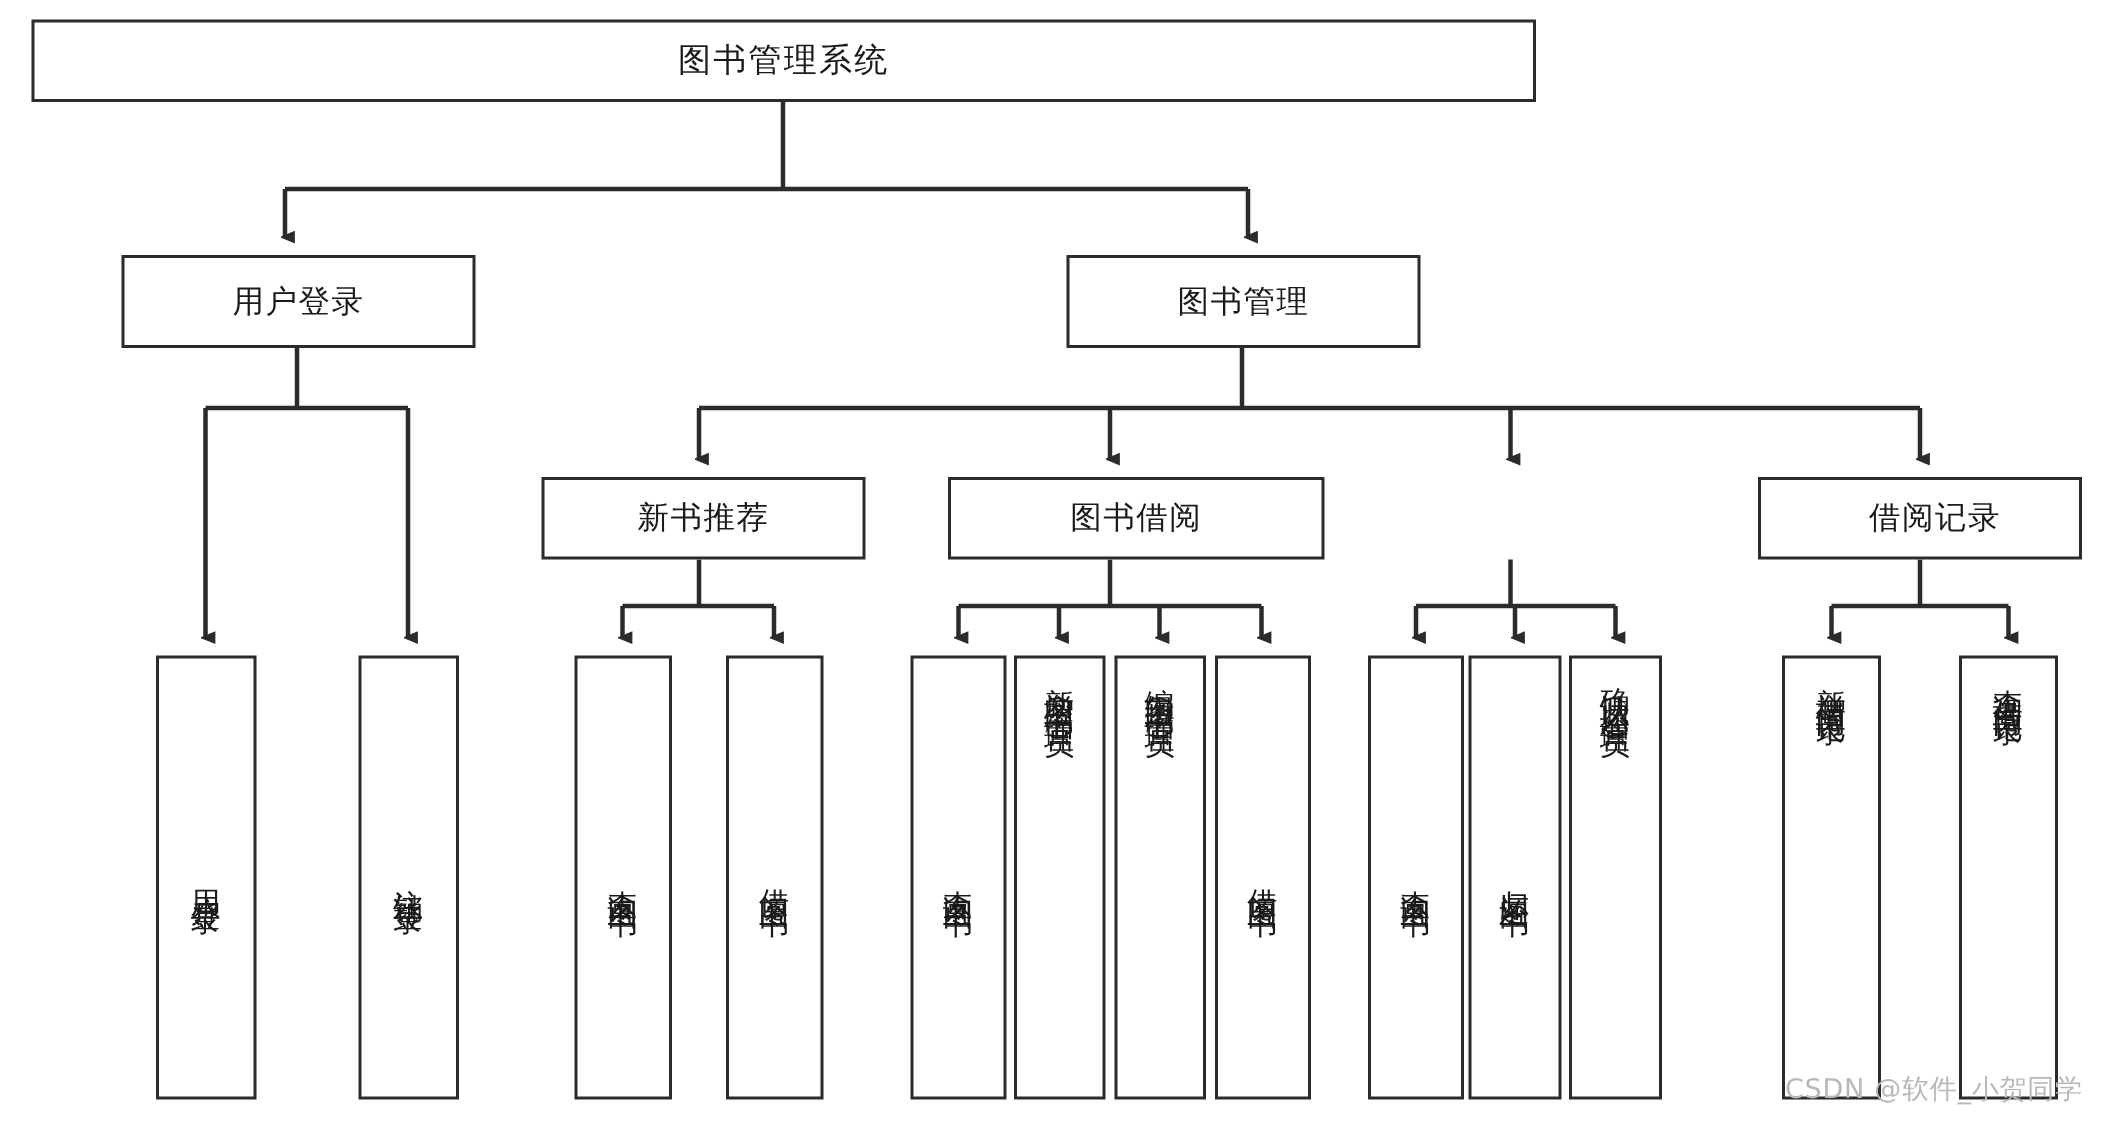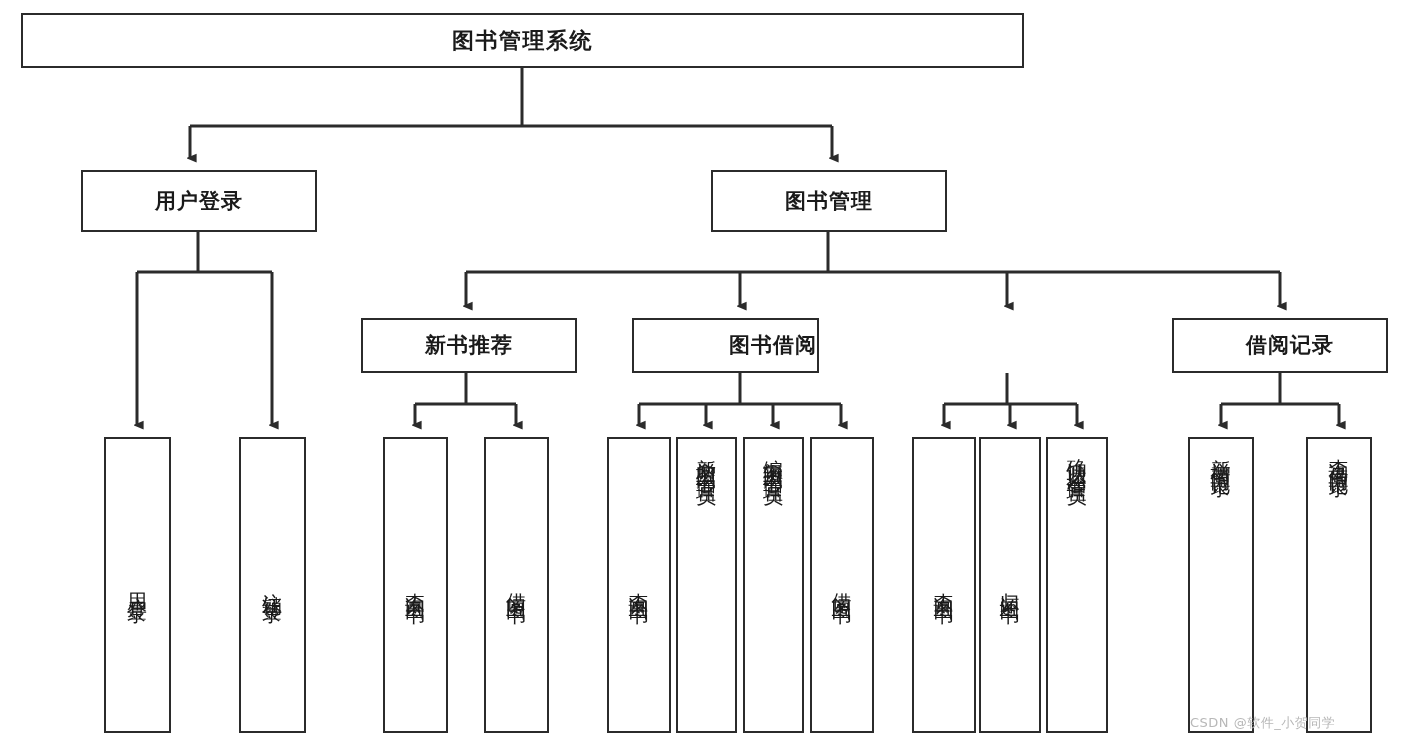--- a/index.html
+++ b/index.html
@@ -38,21 +38,20 @@
   }
   .node-label {
     text-align: center;
     line-height: 1.18;
     white-space: pre-line;
   }
   
   .node.horiz .node-label {
     font-size: 21px;
     letter-spacing: 1px;
-    font-weight: bold;
   }
   .node.root .node-label {
     font-size: 22px;
     letter-spacing: 1.5px;
   }
   
   .node.vert {
     align-items: flex-start;
     justify-content: center;
     padding-top: 4px;
@@ -65,21 +64,21 @@
     line-height: 1;
     max-height: 286px;
   }
   .node.vert.tall-pad {
     align-items: center;
     padding-top: 0;
   }
   .watermark {
     position: absolute;
     color: #b8b8b8;
-    font-size: 13px;
+    font-size: 18px;
     letter-spacing: 0.5px;
     white-space: nowrap;
     user-select: none;
   }
 </style>
 </head>
 <body>
 
 <div id="canvas">
 
@@ -140,21 +139,21 @@
   <div class="node horiz" style="left:81px; top:170px; width:236px; height:62px;">
     <span class="node-label">用户登录</span>
   </div>
   <div class="node horiz" style="left:711px; top:170px; width:236px; height:62px;">
     <span class="node-label">图书管理</span>
   </div>
 
   <div class="node horiz" style="left:361px; top:318px; width:216px; height:55px;">
     <span class="node-label">新书推荐</span>
   </div>
-  <div class="node horiz" style="left:632px; top:318px; width:187px; height:55px;justify-content:flex-end;">
+  <div class="node horiz" style="left:632px; top:318px; width:251px; height:55px;">
     <span class="node-label">图书借阅</span>
   </div>
   <div class="node horiz" style="left:1172px; top:318px; width:216px; height:55px;padding-left:20px;">
     <span class="node-label">借阅记录</span>
   </div>
 
   <div class="node vert tall-pad" style="left:104px; top:437px; width:67px; height:296px;">
     <span class="node-label">用户登录</span>
   </div>
   <div class="node vert tall-pad" style="left:239px; top:437px; width:67px; height:296px;">

